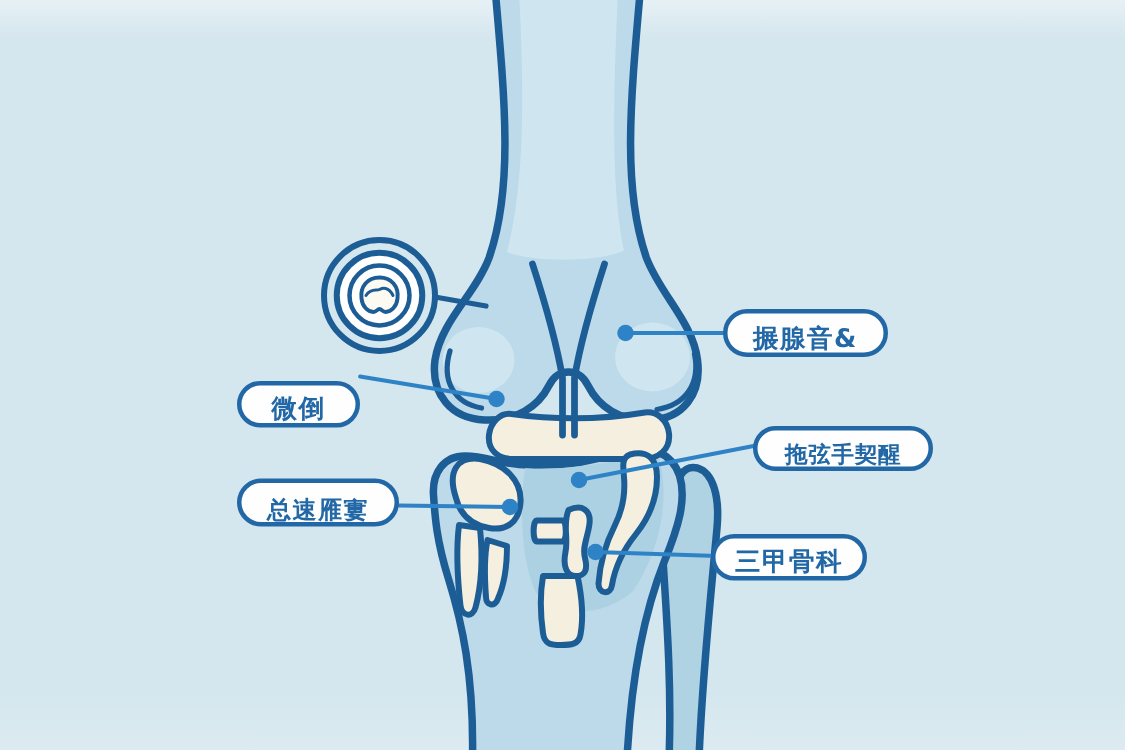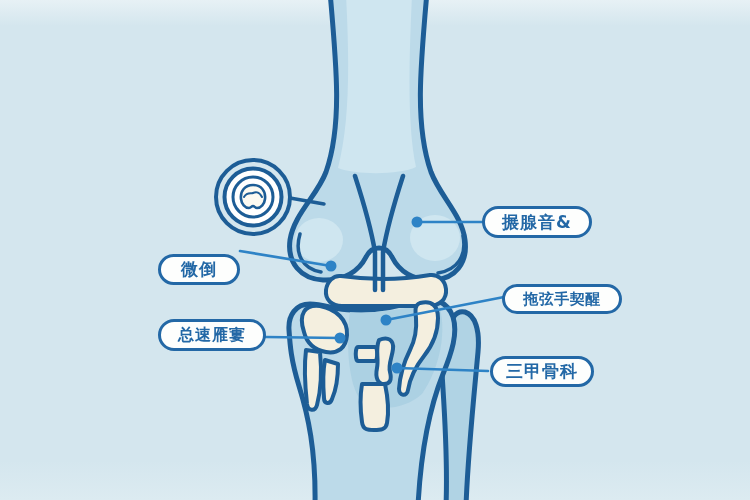--- a/index.html
+++ b/index.html
@@ -27,28 +27,28 @@
   .leader{stroke:var(--leader);stroke-width:2.6;fill:none;stroke-linecap:round;}
   .dot{fill:var(--leader);stroke:none;}
   .ring{fill:none;stroke:var(--outline);}
   .ringfill{fill:#ffffff;stroke:var(--outline);}
   .blob{fill:var(--cream-bright);stroke:var(--outline);stroke-width:2.6;stroke-linejoin:round;}
   
   .pill{
     position:absolute; box-sizing:border-box;
     background:var(--pill-bg); border:3px solid var(--pill-border); border-radius:18px;
     color:var(--pill-text); font-weight:bold;
-    display:flex; align-items:center; justify-content:center;
+    display:flex; align-items:flex-end; justify-content:center;
     letter-spacing:1px; line-height:1;
   }
   #pill-top-right   {left:482px; top:206px; width:110px; height:32px; font-size:17px;}
   #pill-mid-left    {left:158px; top:254px; width:82px;  height:31px; font-size:17px;}
   #pill-mid-right   {left:502px; top:284px; width:120px; height:30px; font-size:15px; letter-spacing:.5px;}
   #pill-bottom-left {left:158px; top:319px; width:108px; height:32px; font-size:16px;}
-  #pill-bottom-right{left:490px; top:356px; width:104px; height:31px; font-size:17px;}
+  #pill-bottom-right{left:474px; top:356px; width:104px; height:31px; font-size:17px;}
 </style>
 </head>
 <body>
 
 <div class="stage">
 
   <svg width="750" height="500" viewBox="0 0 750 500">
 
     <path class="bone-dark" d="M 452,332 C 449,319 456,310 465,312 C 475,315 480,330 478,352 C 474,396 468,452 466,506 L 446,506 C 448,456 444,406 442,373 C 441,356 446,344 452,332 Z"></path>
 

